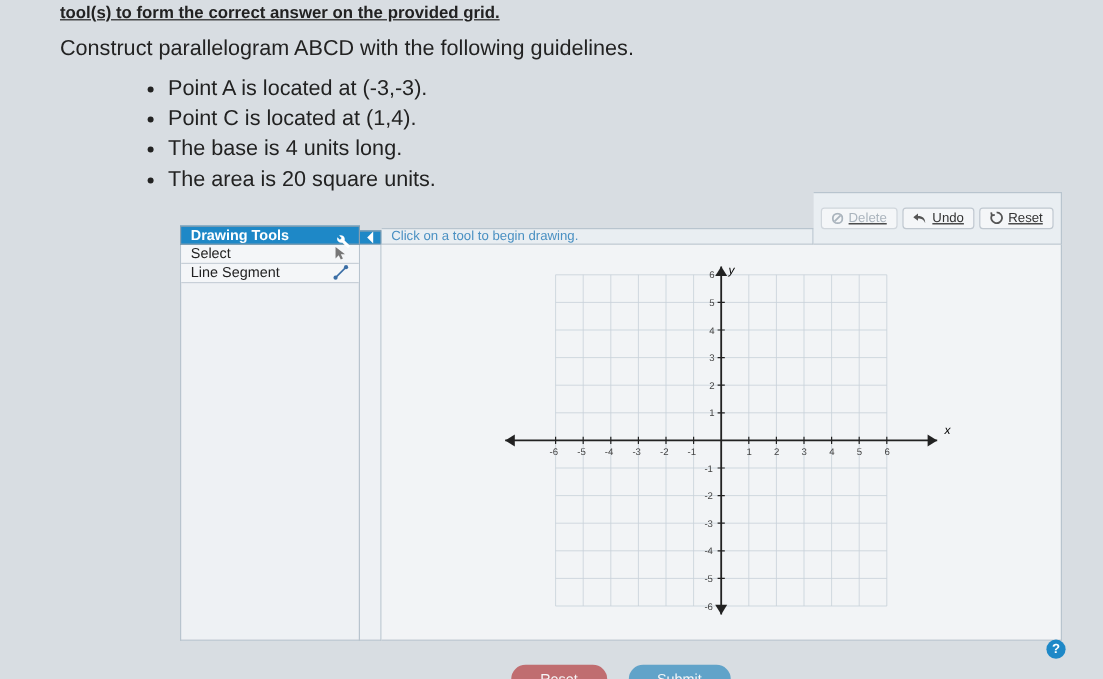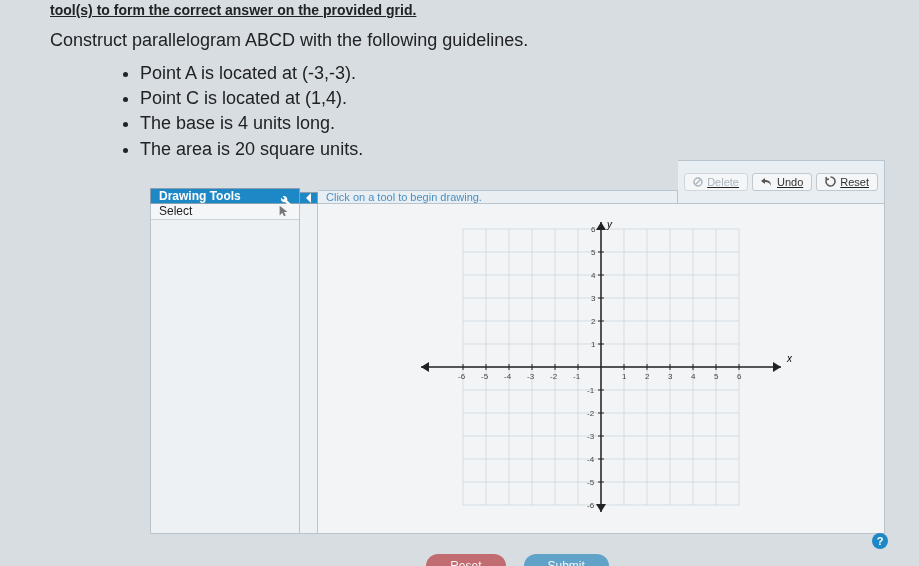--- a/index.html
+++ b/index.html
@@ -217,20 +217,28 @@
         </div>
       </div>
     </div>
 
     <div class="body-row">
       <div class="tools-list">
         <div class="tool-item">
           <span>Select</span>
           <svg class="tool-icon" viewBox="0 0 16 16">
               <path d="M3 2 L3 13 L6 10 L8 14 L10 13 L8 9 L12 9 Z" fill="#777"></path>
+            </svg>
+        </div>
+        <div class="tool-item">
+          <span>Line Segment</span>
+          <svg class="tool-icon" viewBox="0 0 16 16">
+              <circle cx="3" cy="13" r="2" fill="#3a6ea5"></circle>
+              <circle cx="13" cy="3" r="2" fill="#3a6ea5"></circle>
+              <line x1="3" y1="13" x2="13" y2="3" stroke="#3a6ea5" stroke-width="1.5"></line>
             </svg>
         </div>
       </div>
       <div class="collapse-col"></div>
       <div class="canvas-area">
         <svg class="grid" width="420" height="310" viewBox="0 0 420 310">
           <g id="gridlines">
               <line x1="72" x2="72" y1="17" y2="293" stroke="#c8d2da" stroke-width="0.7"></line>
               <line x1="72" x2="348" y1="17" y2="17" stroke="#c8d2da" stroke-width="0.7"></line>
               <line x1="95" x2="95" y1="17" y2="293" stroke="#c8d2da" stroke-width="0.7"></line>

